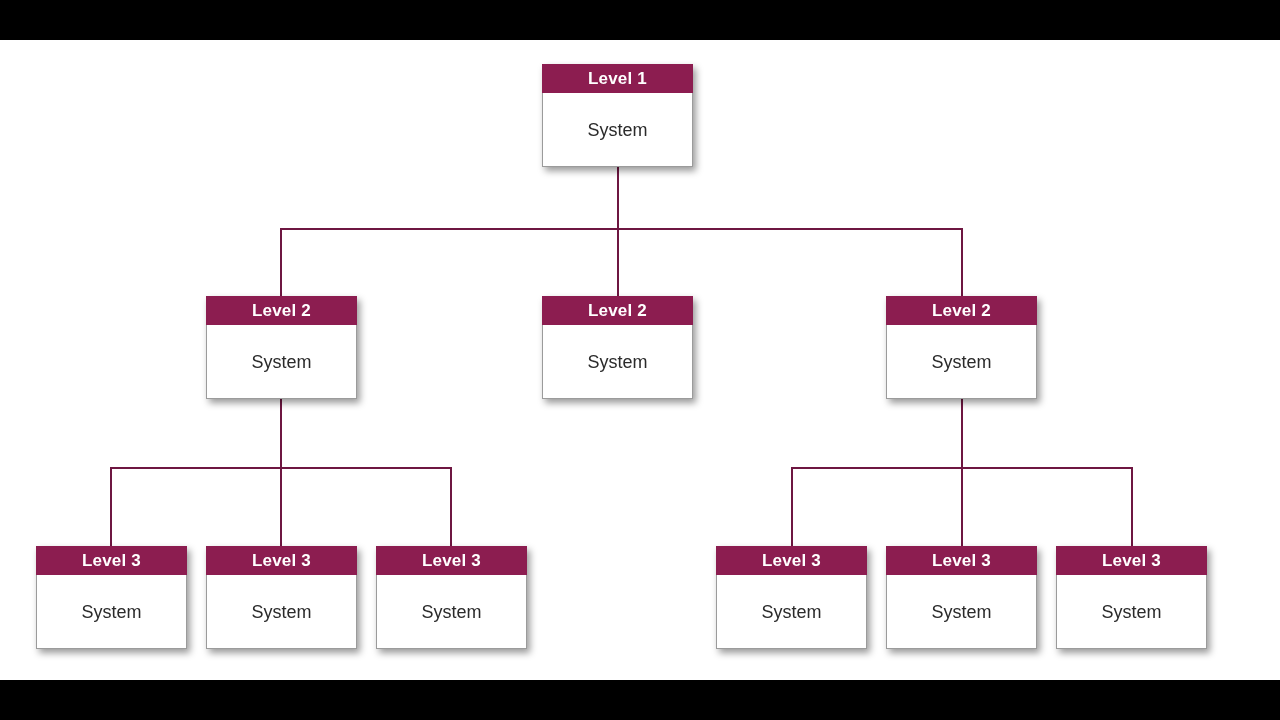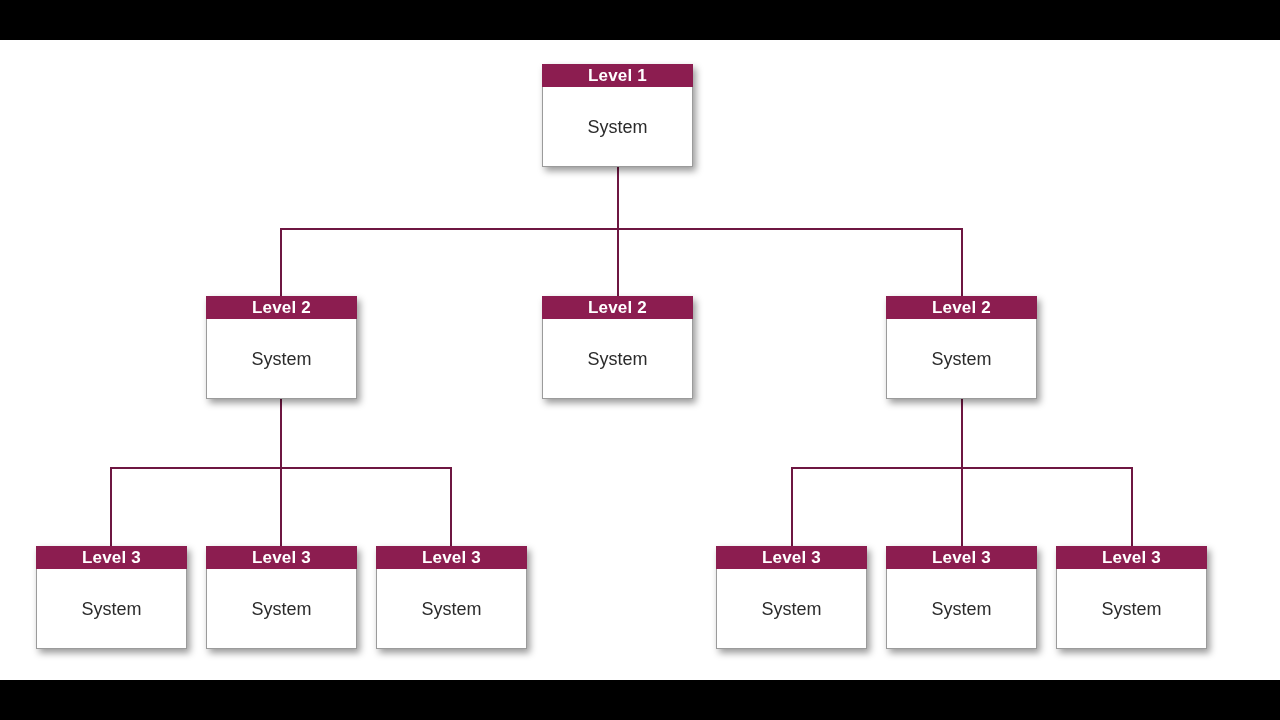--- a/index.html
+++ b/index.html
@@ -55,21 +55,21 @@
     width: 151px;
     height: 103px;
     background: var(--body-bg);
     border: 1px solid var(--box-border);
     box-shadow: 3px 4px 7px rgba(0,0,0,0.40);
     z-index: 3;
     display: flex;
     flex-direction: column;
   }
   .node-header {
-    height: 23px;
+    height: 29px;
     margin: -1px -1px 17px -1px;
     background: var(--header-bg);
     color: var(--header-text);
     font-weight: bold;
     font-size: 17px;
     display: flex;
     align-items: center;
     justify-content: center;
     letter-spacing: 0.2px;
     flex: 0 0 auto;

